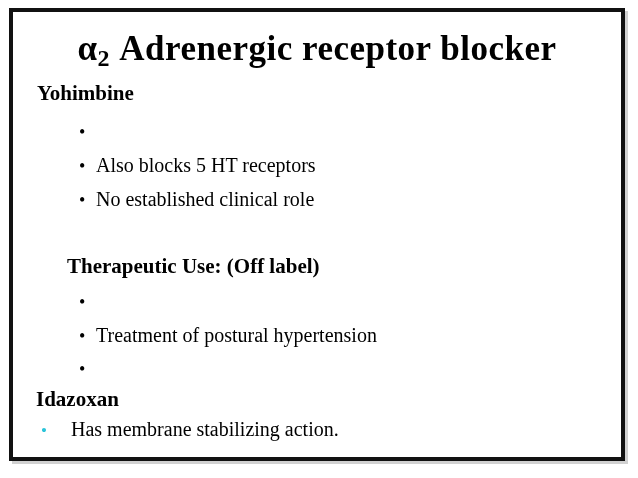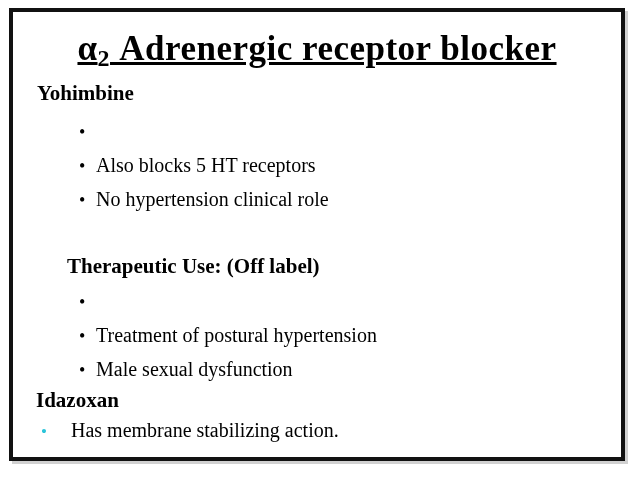--- a/index.html
+++ b/index.html
@@ -30,21 +30,20 @@
     overflow: hidden;
   }
   .slide-title {
     margin-top: 15px;
     text-align: center;
     font-size: 35px;
     line-height: 44px;
     font-weight: bold;
     letter-spacing: 0.5px;
     white-space: nowrap;
-    text-decoration: underline;
   }
   .slide-title sub {
     font-size: 24px;
     line-height: 0;
     vertical-align: -6px;
   }
   .heading {
     font-size: 21px;
     font-weight: bold;
     line-height: 26px;
@@ -100,37 +99,36 @@
     <div class="bullet-list">
       <div class="bullet-row">
         <span class="bullet">•</span>
       </div>
       <div class="bullet-row">
         <span class="bullet">•</span>
         <span class="text">Also blocks 5 HT receptors</span>
       </div>
       <div class="bullet-row">
         <span class="bullet">•</span>
-        <span class="text">No hypertension clinical role</span>
+        <span class="text">No established clinical role</span>
       </div>
     </div>
 
     <div class="subheading">Therapeutic Use: (Off label)</div>
 
     <div class="bullet-list bullet-list-2">
       <div class="bullet-row">
         <span class="bullet">•</span>
       </div>
       <div class="bullet-row">
         <span class="bullet">•</span>
         <span class="text">Treatment of postural hypertension</span>
       </div>
       <div class="bullet-row">
         <span class="bullet">•</span>
-        <span class="text">Male sexual dysfunction</span>
       </div>
     </div>
 
     <div class="heading heading-idazoxan">Idazoxan</div>
 
     <div class="bullet-row bullet-row-accent">
       <span class="bullet">•</span>
       <span class="text">Has membrane stabilizing action.</span>
     </div>
 

